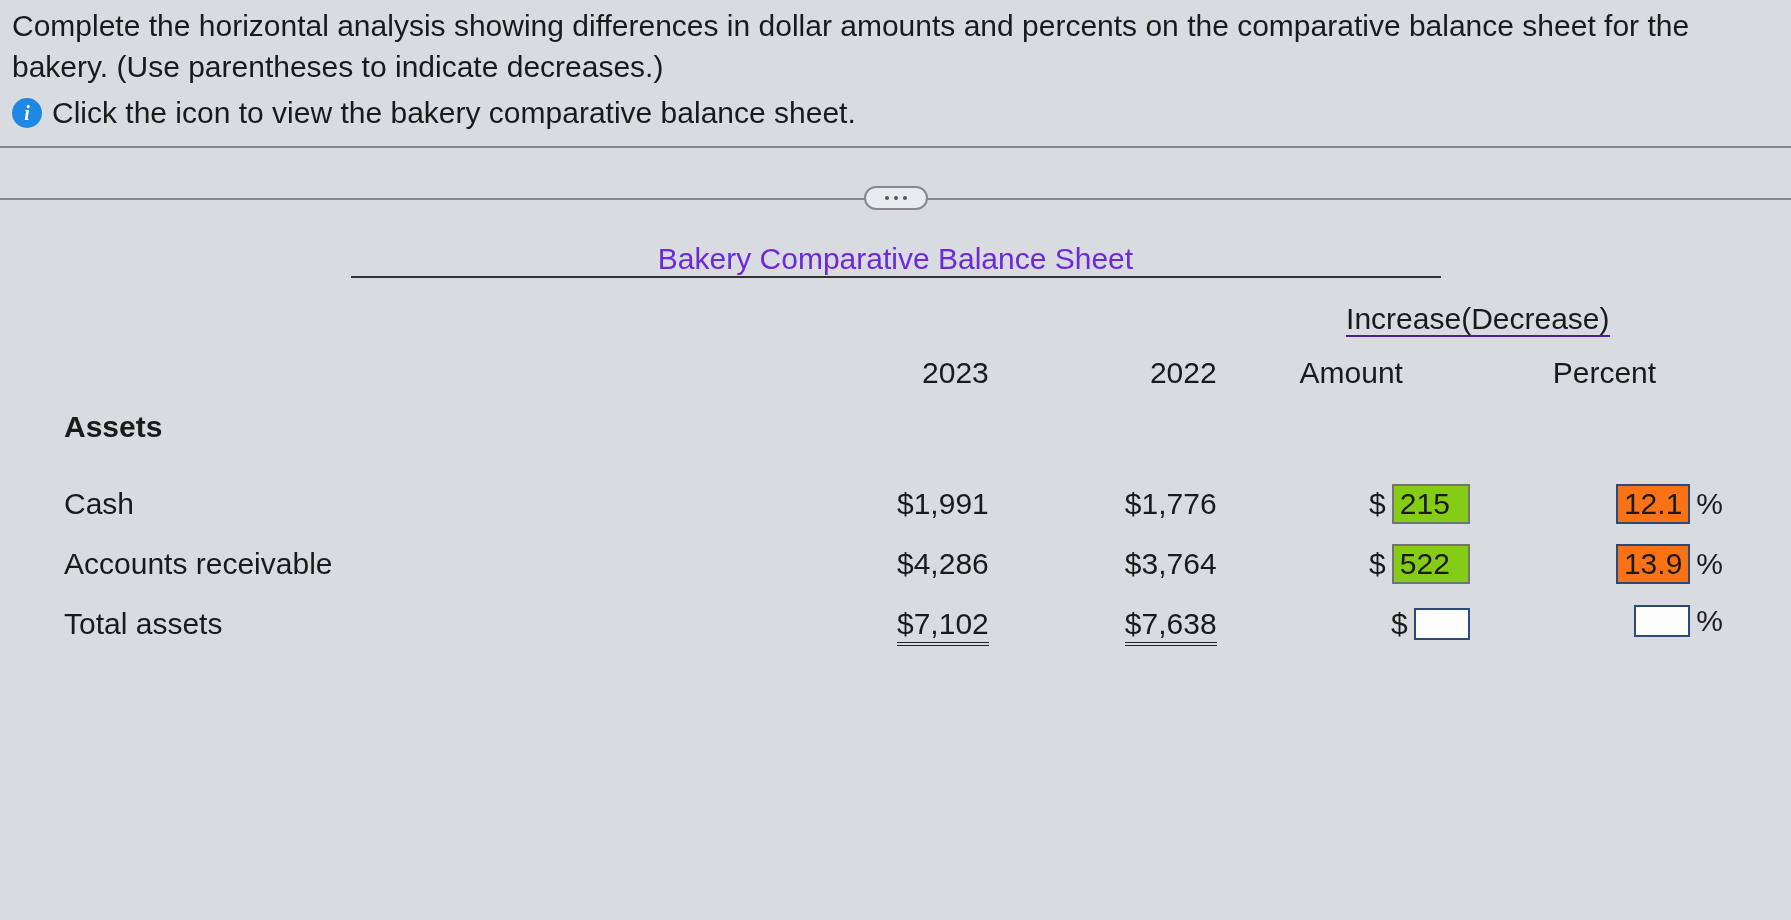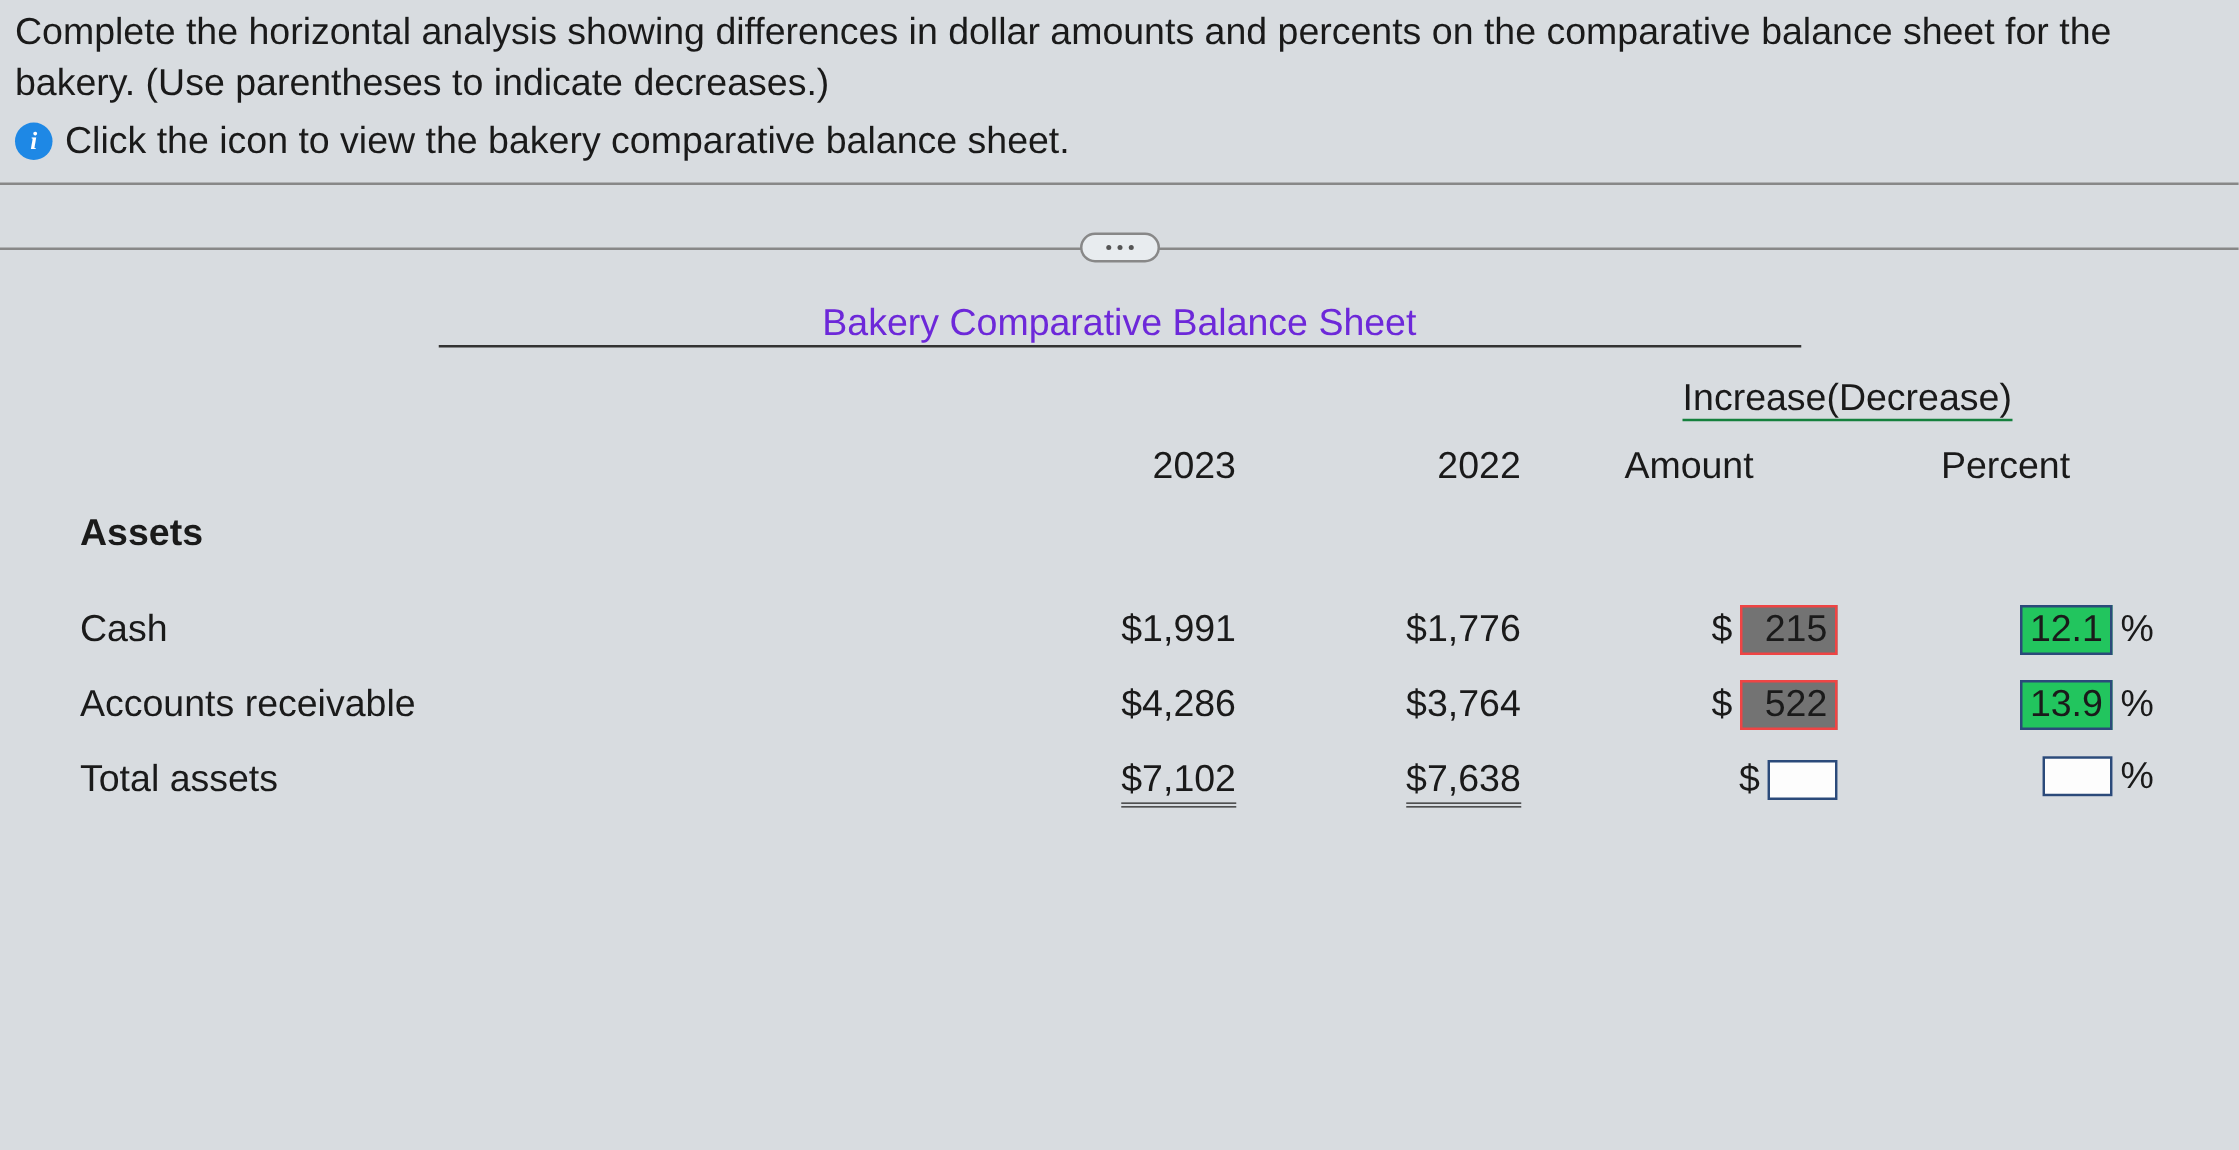--- a/index.html
+++ b/index.html
@@ -108,50 +108,50 @@
       padding: 10px 8px;
       text-align: right;
       white-space: nowrap;
     }
     td:first-child, th:first-child { text-align: left; padding-left: 4px; }
     .col-label { width: 560px; }
     .col-year { width: 180px; }
     .col-amt { width: 200px; }
     .col-pct { width: 200px; }
     .incdec-header {
-      border-bottom: 2px solid #15803d;
+      border-bottom: 2px solid #4c1d95;
       text-align: center;
     }
     .section-heading { font-weight: bold; }
     .amt-cell {
       display: inline-flex;
       align-items: center;
       justify-content: flex-end;
       gap: 6px;
     }
     .amt-box {
       display: inline-block;
       min-width: 78px;
       padding: 1px 6px;
-      border: 2px solid #ef4444;
-      background: #737373;
-      text-align: right;
+      border: 2px solid #737373;
+      background: #84cc16;
+      text-align: left;
     }
     .pct-cell {
       display: inline-flex;
       align-items: center;
       justify-content: flex-end;
       gap: 6px;
     }
     .pct-box {
       display: inline-block;
       min-width: 70px;
       padding: 1px 6px;
       border: 2px solid #2b4a7a;
-      background: #22c55e;
+      background: #f97316;
       text-align: right;
     }
     .empty-box {
       display: inline-block;
       width: 56px;
       height: 32px;
       border: 2px solid #2b4a7a;
       background: #fdfdfd;
       vertical-align: middle;
     }

